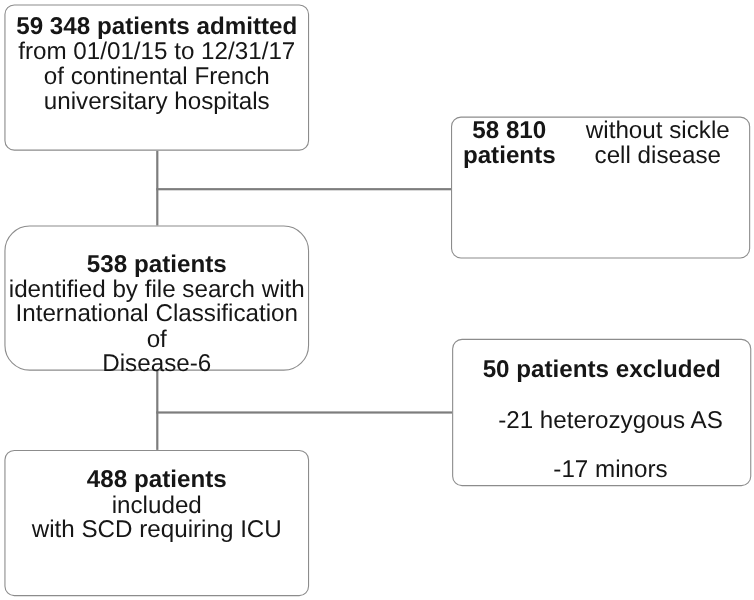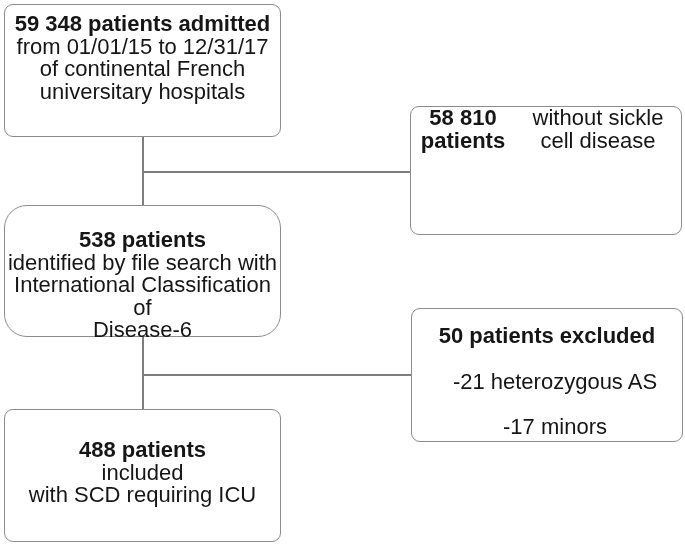--- a/index.html
+++ b/index.html
@@ -27,21 +27,21 @@
     line-height: 22.5px;
   }
   .box-title { font-weight: bold; }
   .box-line  { font-weight: normal; }
 
   .box-admitted { left: 4px;   top: 4px;   width: 277px; height: 133px; padding-top: 8px; }
   .box-no-scd   { left: 410px; top: 106px; width: 272px; height: 129px;
                   display: flex; flex-direction: row; justify-content: center; }
   .box-icd      { left: 4px;   top: 205px; width: 277px; height: 132px; padding-top: 23px; border-radius: 23px; }
   .box-excluded { left: 411px; top: 308px; width: 272px; height: 134px; padding-top: 16px; }
-  .box-included { left: 4px;   top: 409px; width: 277px; height: 133px; padding-top: 29px; }
+  .box-included { left: 4px;   top: 409px; width: 277px; height: 133px; padding-top: 15px; }
 
   .excluded-item {
     text-align: center;
     padding-left: 16px;
     white-space: pre;
     margin-top: 23px;
   }
 
   .connector {
     position: absolute;

